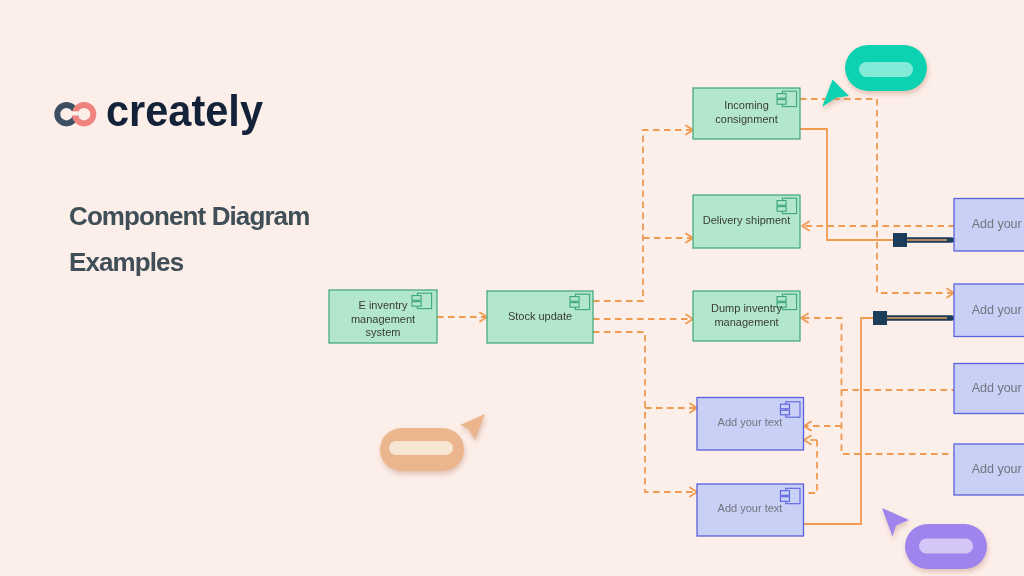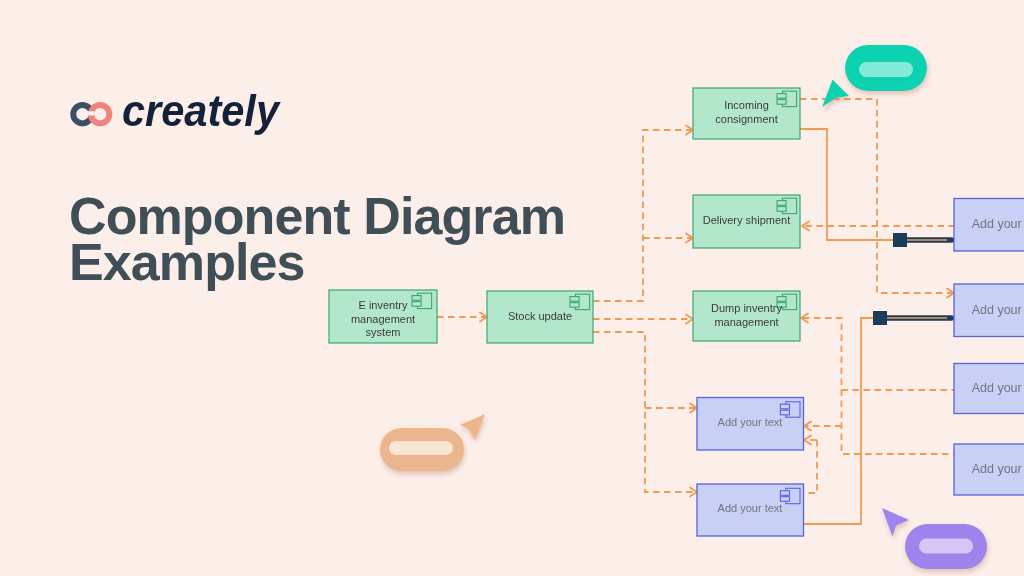--- a/index.html
+++ b/index.html
@@ -1,20 +1,20 @@
 <!DOCTYPE html>
 <html><head>
 <meta charset="utf-8">
 <style>
   html,body{margin:0;padding:0;}
   body{width:1024px;height:576px;background:#fceee9;overflow:hidden;position:relative;
        font-family:"Liberation Sans", sans-serif;}
-  #logo{position:absolute;left:70px;top:92px;font-style:italic;}
+  #logo{position:absolute;left:54px;top:92px;}
   #heading{position:absolute;left:69px;top:193px;font-weight:bold;color:#3f4e57;
-           font-size:52px;line-height:46px;letter-spacing:-0.9px;}
+           font-size:26px;line-height:46px;letter-spacing:-0.9px;}
   #diagram{position:absolute;left:0;top:0;}
   #logo svg{display:block;}
 </style>
 </head>
 <body>
 <div id="logo">
   <svg width="220" height="46" viewBox="0 0 220 46">
     <circle cx="12.5" cy="22.2" r="9.2" fill="none" stroke="#3d4f63" stroke-width="6"></circle>
     <circle cx="30.1" cy="22.2" r="9.2" fill="none" stroke="#ef837e" stroke-width="6"></circle>
     <rect x="16" y="19.3" width="11.5" height="4.2" fill="#fceee9"></rect>

